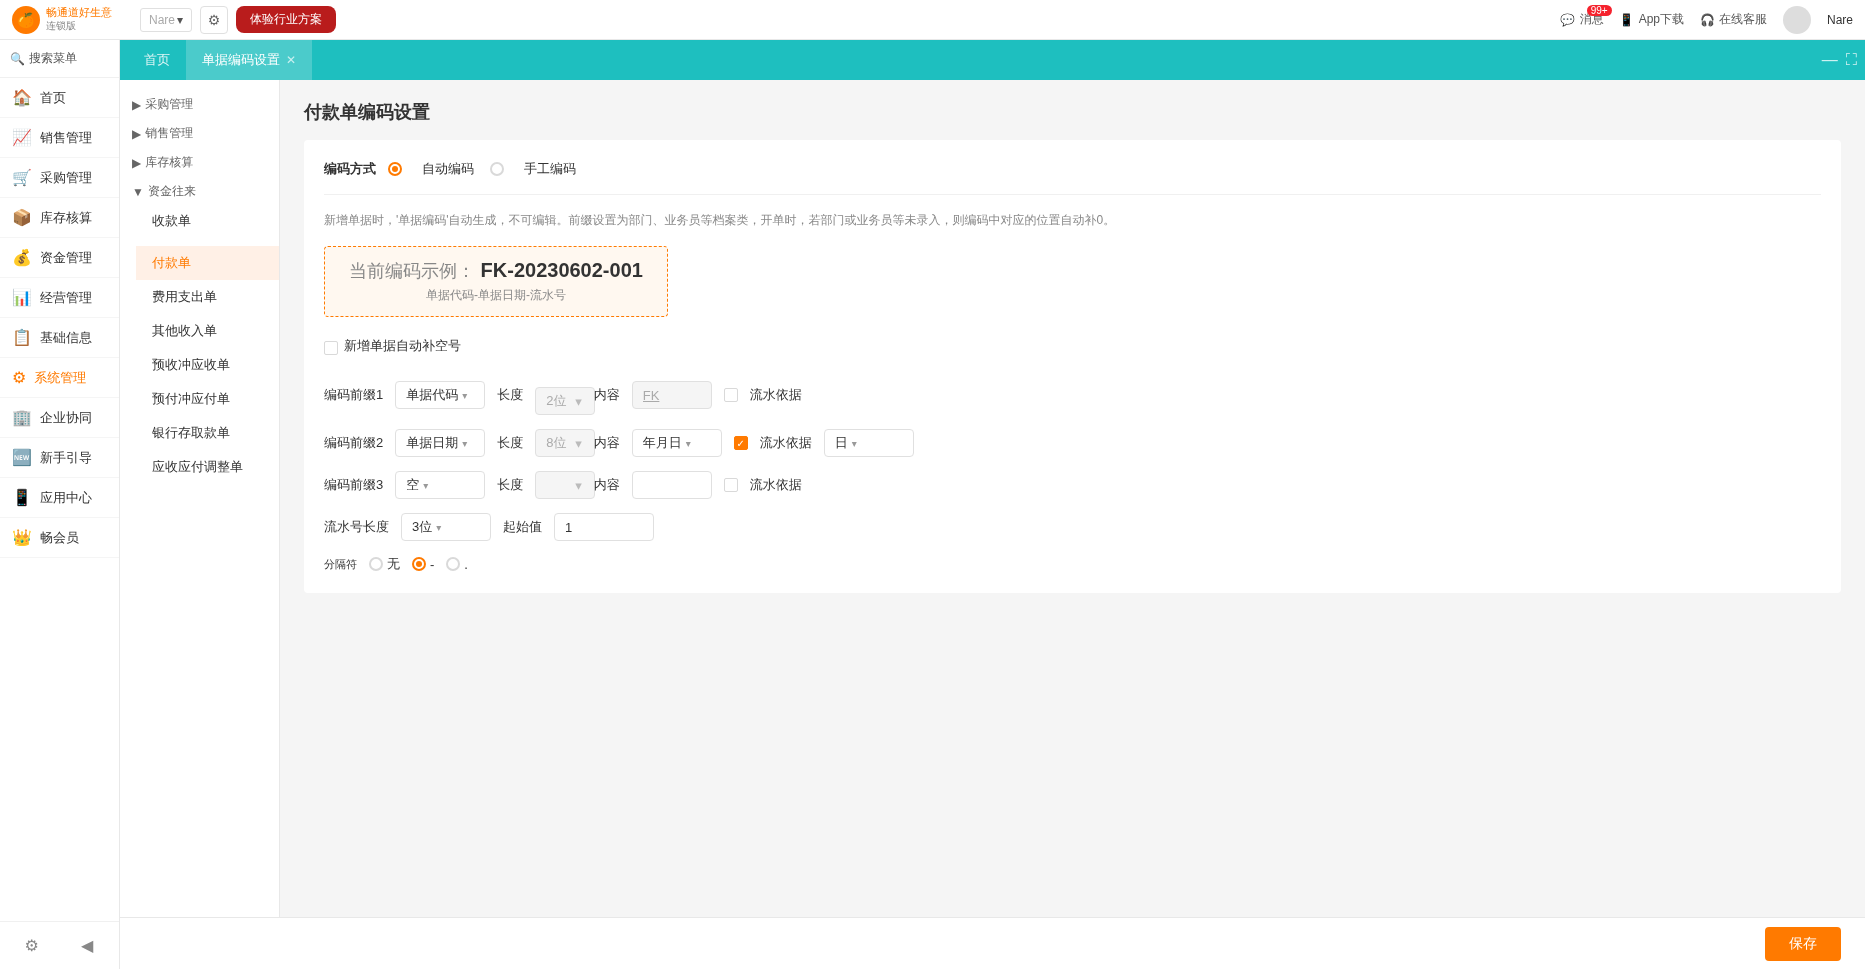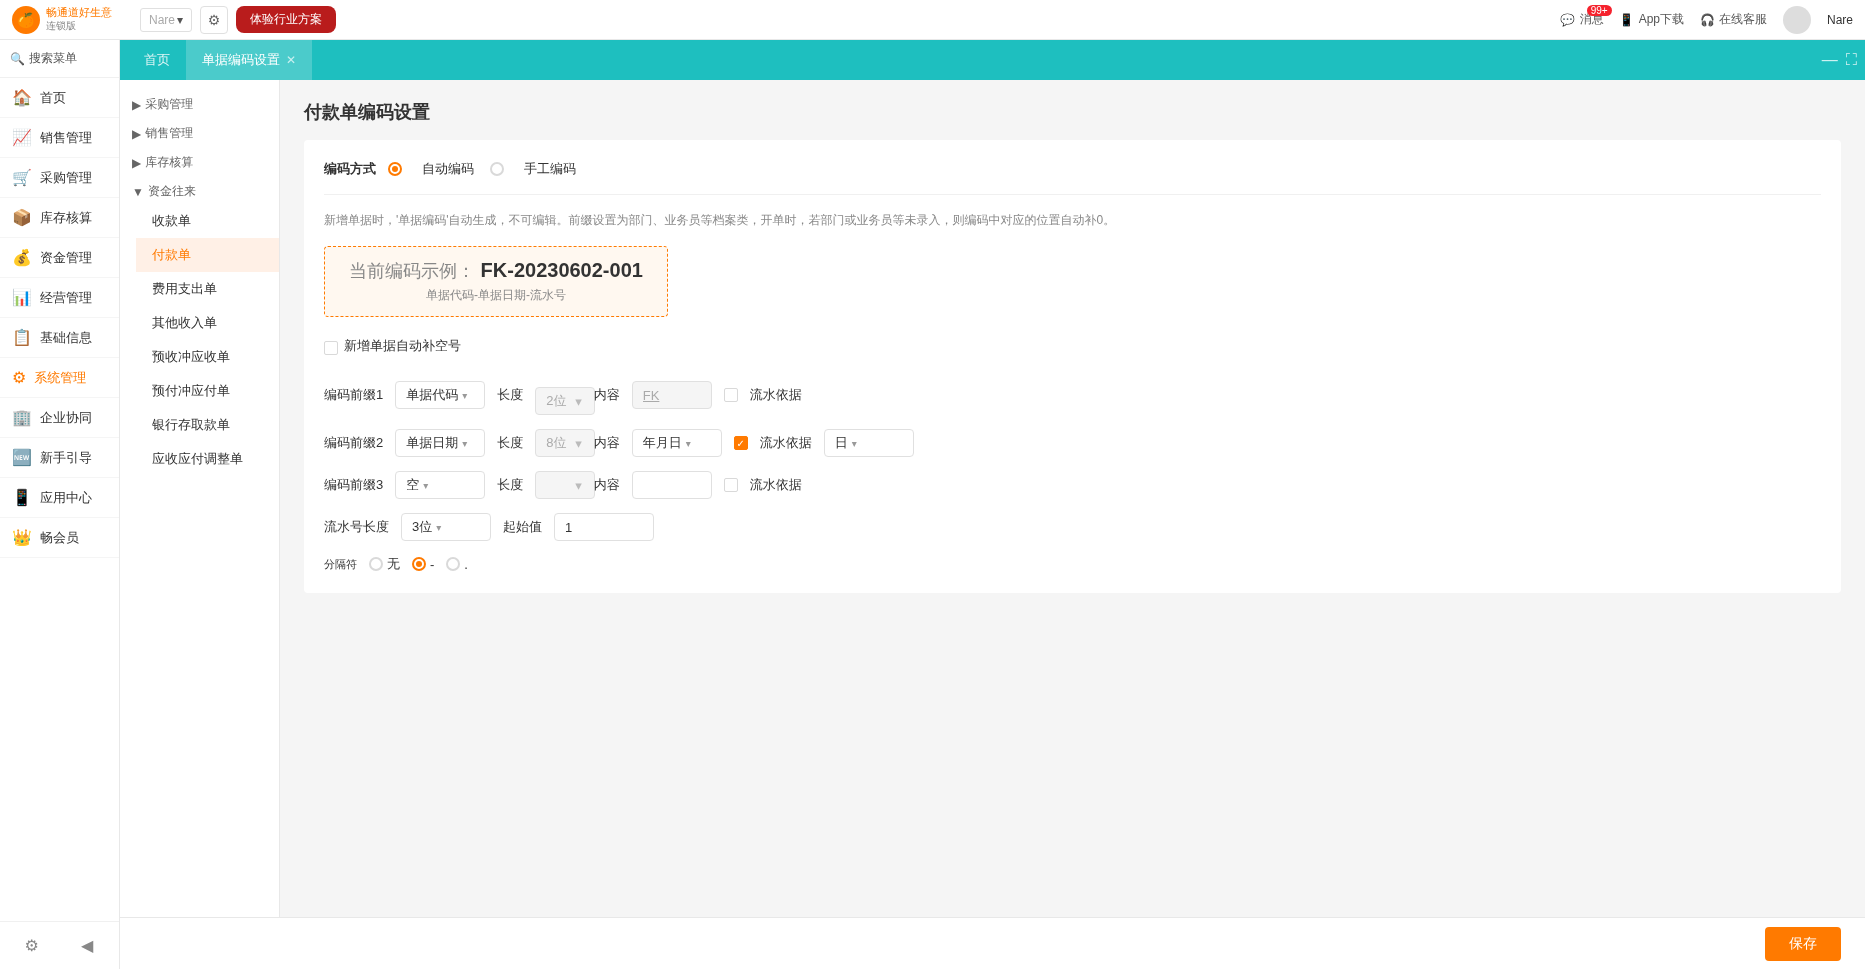--- a/index.html
+++ b/index.html
@@ -167,20 +167,21 @@
       padding: 8px 16px;
       cursor: pointer;
       font-size: 13px;
       color: #333;
       display: flex; align-items: center; gap: 4px;
     }
     .sec-menu-item.active {
       background: #fff0e6;
       color: #ff7a00;
       font-weight: 500;
+      margin-top: 8px;
     }
     .sec-menu-group {
       padding: 8px 12px 4px;
       font-size: 12px; color: #666;
       display: flex; align-items: center; gap: 4px; cursor: pointer;
     }
     .sec-menu-sub {
       padding-left: 16px;
     }
 

